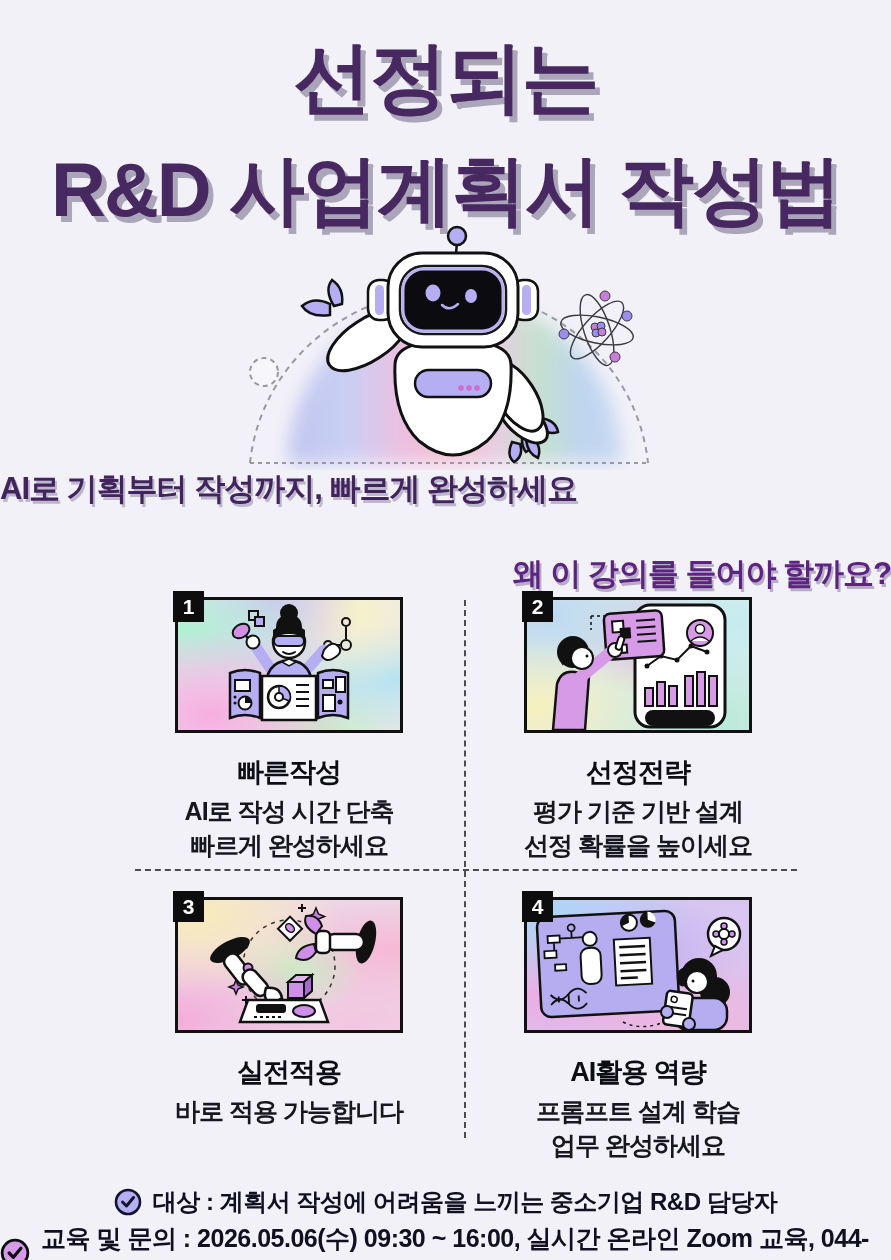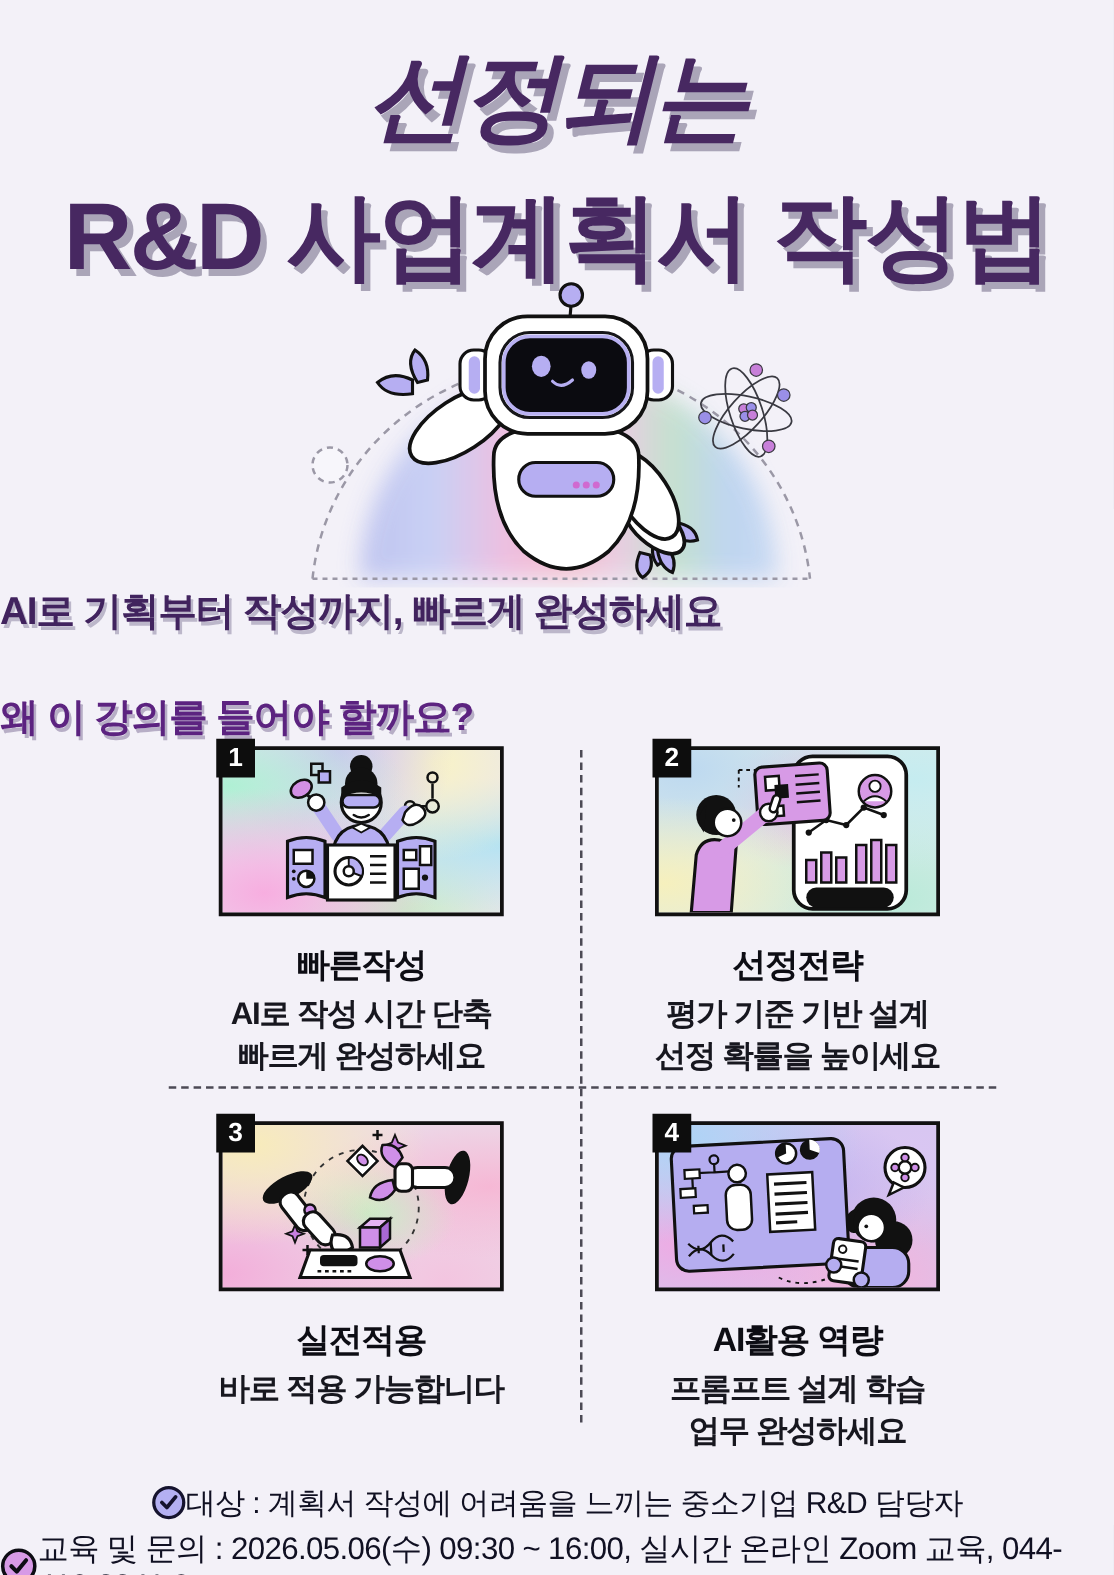--- a/index.html
+++ b/index.html
@@ -17,32 +17,32 @@
   
   .title{
     position:absolute;left:0;width:100%;
     text-align:center;
     font-weight:800;
     color:#472861;
     letter-spacing:-2px;
     text-shadow:5px 6px 0 #aaa5b8;
     line-height:1;
   }
-  .title-1{top:38px;font-size:78px;font-style:italic;}
+  .title-1{top:38px;font-size:78px;}
   .title-2{top:152px;font-size:76px;}
   .subtitle{
     position:absolute;left:0;top:468px;width:100%;
     font-size:31px;font-weight:800;
     color:#41235e;
     text-shadow:2px 3px 0 #bcb7ca;
     letter-spacing:-1px;
   }
   .section-heading{
     position:absolute;left:0;top:553px;width:100%;
-    text-align:left;
+    text-align:right;
     font-size:31px;font-weight:800;
     color:#5c2380;
     text-shadow:2px 3px 0 #b7aec6;
     letter-spacing:-1px;
   }
   
   .hero{position:absolute;left:230px;top:220px;width:440px;height:250px;}
   
   .card{position:absolute;width:330px;text-align:center;}
   .card-pos-1{left:124px;top:597px;}
@@ -106,22 +106,22 @@
     position:absolute;left:464px;top:600px;height:538px;width:0;
     border-left:2px dashed #4c4a55;
   }
   .divider-h{
     position:absolute;left:135px;top:869px;width:662px;height:0;
     border-top:2px dashed #4c4a55;
   }
   
   .footer-line{
     position:absolute;left:0;width:100%;
-    display:flex;align-items:center;justify-content:center;
-    font-size:24px;font-weight:400;color:#101022;
+    display:flex;align-items:center;justify-content:center;gap:11px;
+    font-size:24px;font-weight:700;color:#101022;
     letter-spacing:-0.5px;
   }
   .footer-1{top:1186px;}
   .footer-2{top:1222px;font-size:25px;}
   .check-icon{flex:0 0 auto;display:block;}
 </style>
 </head>
 <body>
 
 <div class="poster">

